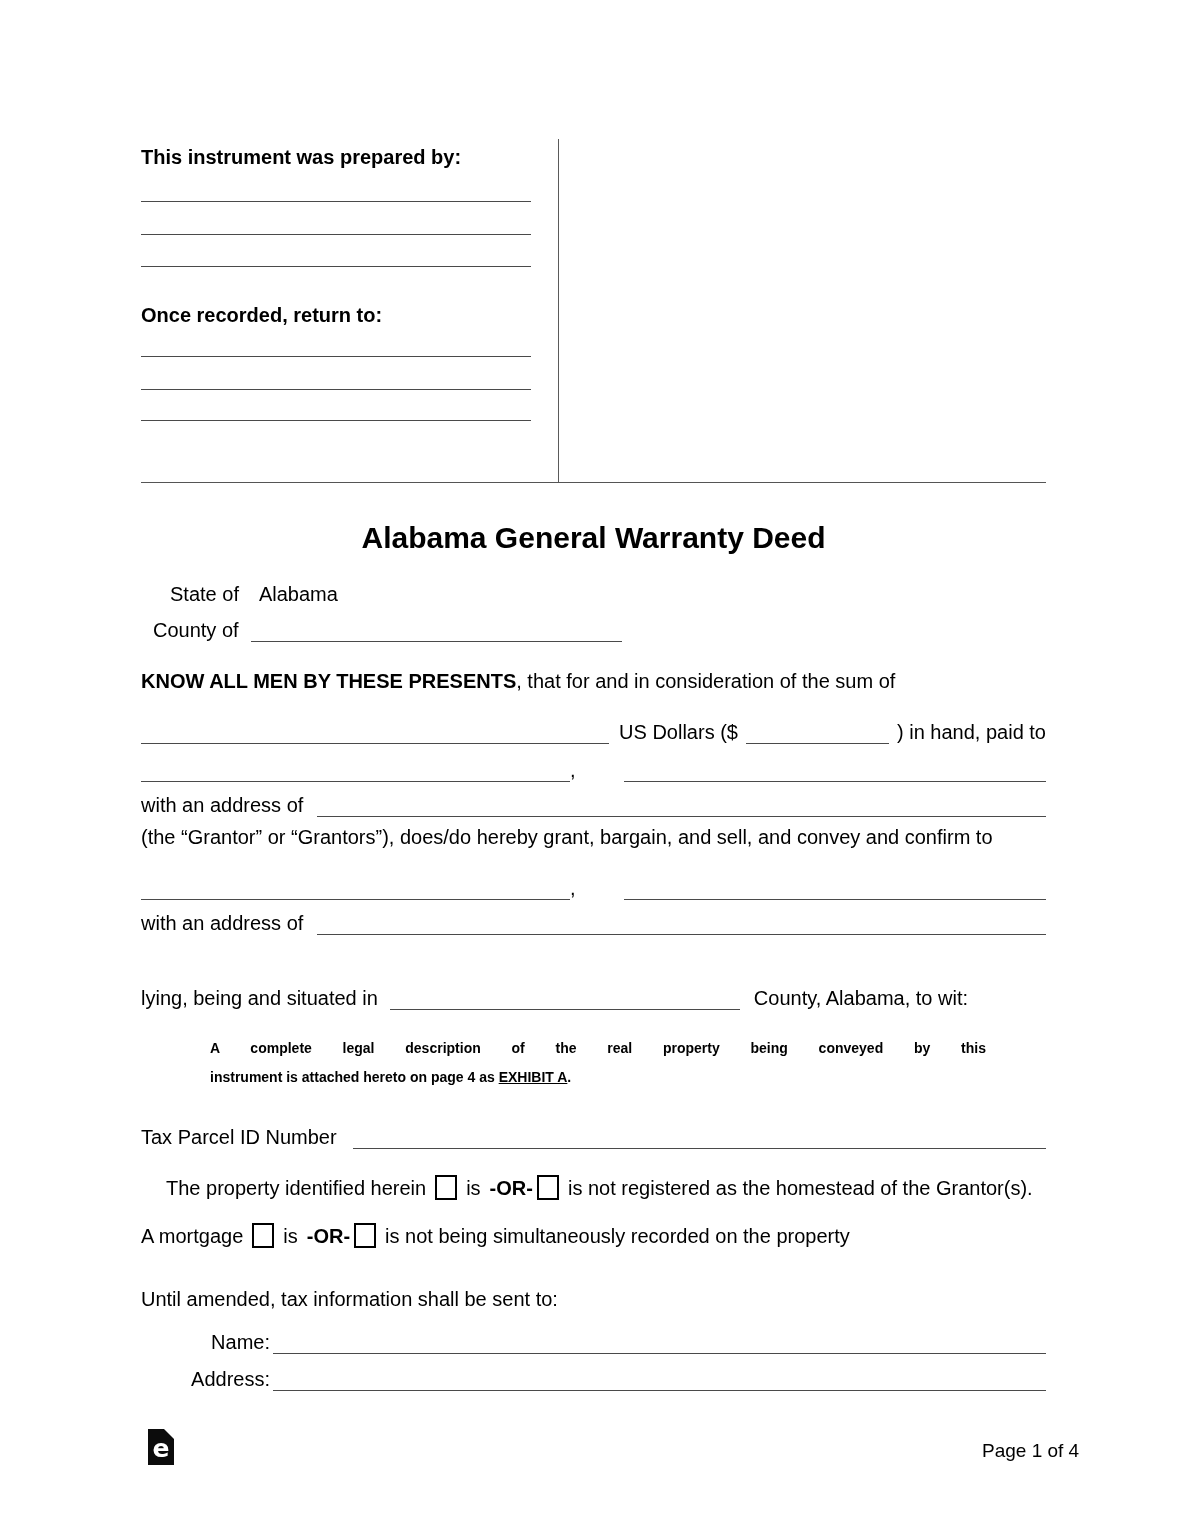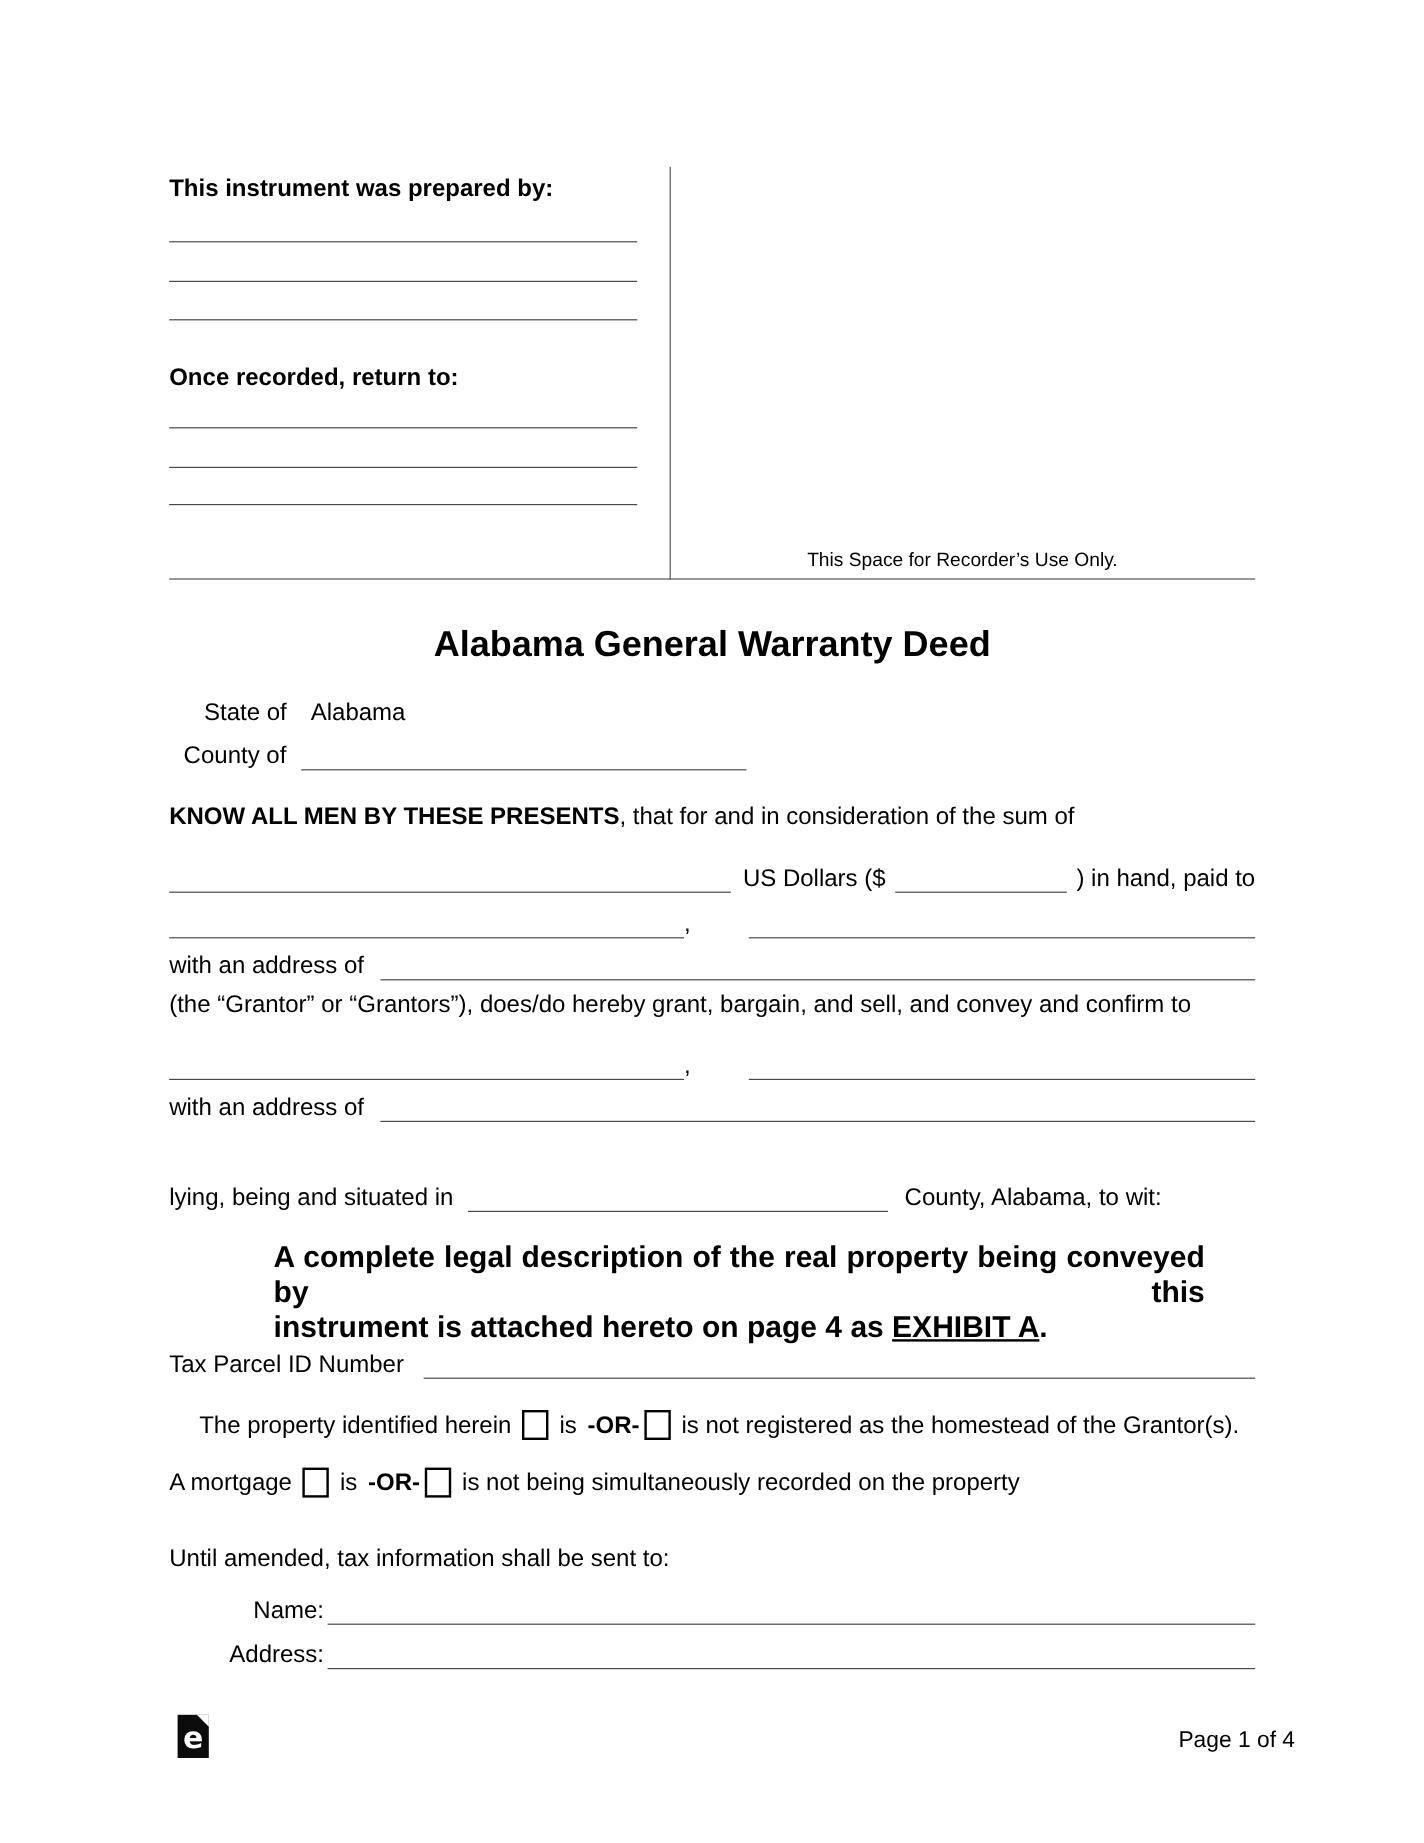--- a/index.html
+++ b/index.html
@@ -17,21 +17,21 @@
   
   .row { position:absolute; display:flex; align-items:flex-end; font-size:20px; height:28px; }
   .row > span { white-space:nowrap; }
   .bl { border-bottom:1.5px solid #4a4a4a; height:2px; }
   .grow { flex:1 1 auto; }
   .vline { position:absolute; width:0; border-left:1.5px solid #5a5a5a; }
   .cb {
     display:inline-block; width:22px; height:25px; box-sizing:border-box;
     border:2px solid #000; background:#fff; margin:0 9px; flex:0 0 auto;
   }
-  .legal { position:absolute; left:228px; width:776px; font-weight:bold; font-size:25px; }
+  .legal { position:absolute; left:210px; width:776px; font-weight:bold; font-size:14px; }
   .legal .jline { text-align:justify; text-align-last:justify; line-height:29px; }
   .legal .lline { text-align:left; line-height:29px; }
   .exhibit { text-decoration:underline; }
   .logo { position:absolute; left:148px; top:1429px; width:26px; height:36px; background:#0c0c0c; }
   .logo .fold { position:absolute; top:0; right:0; width:0; height:0;
     border-left:10px solid transparent; border-top:10px solid #ffffff; }
   .logo .eletter { position:absolute; left:0; right:0; top:3px; bottom:0;
     color:#fff; font-weight:bold; font-size:25px; line-height:34px; text-align:center;
     font-family:"DejaVu Sans", sans-serif; }
   .recnote { position:absolute; left:558px; width:488px; top:459px; text-align:center; font-size:16px; }
@@ -48,21 +48,20 @@
   <div class="hline" style="left:141px; width:390px; top:201px;"></div>
   <div class="hline" style="left:141px; width:390px; top:234px;"></div>
   <div class="hline" style="left:141px; width:390px; top:266px;"></div>
 
   <div class="abs lbl20b" style="left:141px; top:304px;">Once recorded, return to:</div>
   <div class="hline" style="left:141px; width:390px; top:356px;"></div>
   <div class="hline" style="left:141px; width:390px; top:389px;"></div>
   <div class="hline" style="left:141px; width:390px; top:420px;"></div>
 
   <div class="vline" style="left:558px; top:139px; height:344px;"></div>
-  <div class="recnote">This Space for Recorder’s Use Only.</div>
   <div class="hline" style="left:141px; width:905px; top:482px; border-bottom-color:#555;"></div>
 
   <div class="title">Alabama General Warranty Deed</div>
 
   <div class="abs t20" style="left:170px; top:583px;">
     <span>State of</span><span style="margin-left:20px;">Alabama</span>
   </div>
   <div class="row" style="left:153px; top:614px; width:469px;">
     <span>County of</span>
     <span class="bl grow" style="margin-left:12px;"></span>

